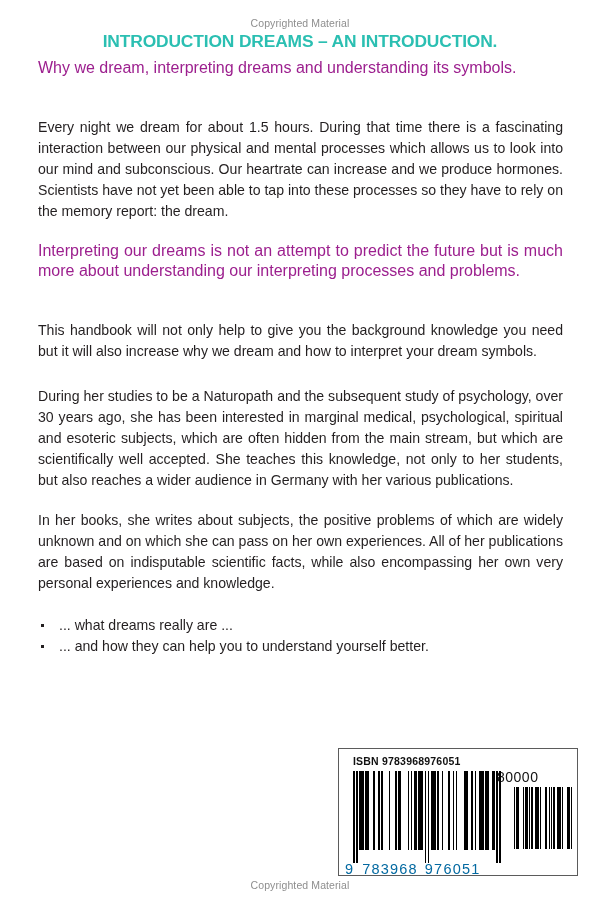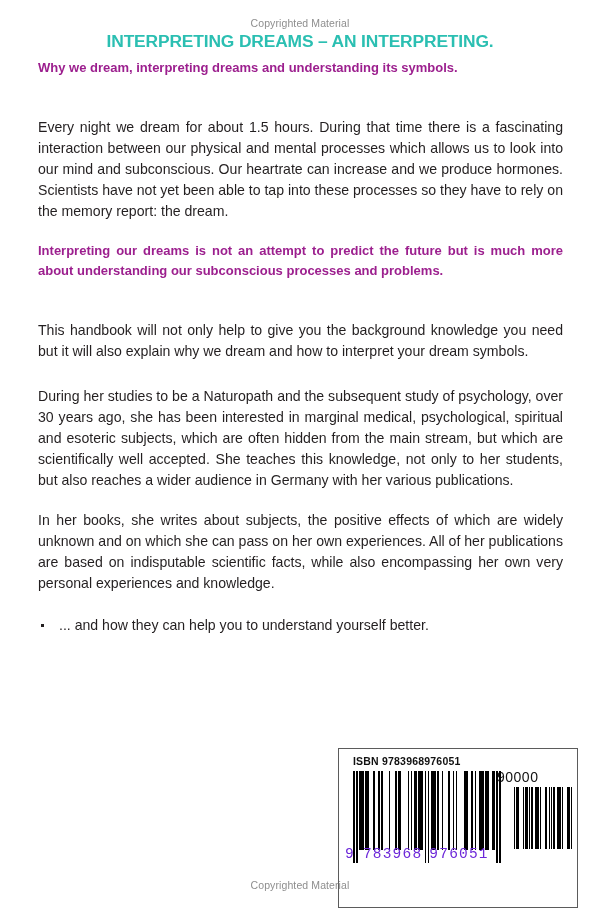--- a/index.html
+++ b/index.html
@@ -65,23 +65,23 @@
   
   .content {
     position: absolute;
     top: 58px;
     left: 38px;
     width: 525px;
   }
 
   .h-purple {
     color: #9c1f8e;
-    font-weight: bold;
-    font-family: "Liberation Sans", sans-serif;
-    font-size: 13px;
+    font-weight: normal;
+    font-family: "Liberation Sans", sans-serif;
+    font-size: 16px;
     line-height: 20.5px;
     margin: 0;
     text-align: justify;
   }
   .h-purple.left {
     text-align: left;
   }
 
   .para {
     color: #231f20;
@@ -117,21 +117,21 @@
     height: 3px;
     background: #231f20;
   }
 
   
   .barcode-box {
     position: absolute;
     left: 338px;
     top: 748px;
     width: 240px;
-    height: 160px;
+    height: 128px;
     background: #ffffff;
     border: 1px solid #5b5b5b;
     box-sizing: border-box;
   }
   .isbn-label {
     position: absolute;
     left: 14px;
     top: 6px;
     font-family: "Liberation Sans", sans-serif;
     font-size: 10.5px;
@@ -174,93 +174,97 @@
   .bars i {
     position: absolute;
     top: 0;
     background: #000000;
     display: block;
   }
 
   .ean-digits {
     position: absolute;
     left: 6px;
-    top: 97px;
+    top: 112px;
     width: 160px;
-    font-family: Liberation Mono, monospace;
+    font-family: Liberation Sans, sans-serif;
     font-size: 14.5px;
-    color: #6d28d9;
+    color: #0369a1;
     letter-spacing: 1.2px;
     white-space: nowrap;
   }
   .ean-digits .lead {
     margin-right: 8px;
   }
   .ean-digits .grp {
     margin-right: 7px;
   }
 </style>
 </head>
 <body>
 
 <div class="page">
 
   <div class="copyright-top">Copyrighted Material</div>
 
-  <div class="book-title">INTERPRETING DREAMS – AN INTERPRETING.</div>
+  <div class="book-title">INTRODUCTION DREAMS – AN INTRODUCTION.</div>
 
   <div class="content">
 
     <p class="h-purple left">Why we dream, interpreting dreams and understanding its symbols.</p>
 
     <div class="gap-lg"></div>
 
 
     <div class="gap-lg"></div>
 
     <p class="para">Every night we dream for about 1.5 hours. During that time there is a fascinating interaction between our physical and mental processes which allows us to look into our mind and subconscious. Our heartrate can increase and we produce hormones. Scientists have not yet been able to tap into these processes so they have to rely on the memory report: the dream.</p>
 
     <div class="gap-lg"></div>
 
-    <p class="h-purple">Interpreting our dreams is not an attempt to predict the future but is much more about understanding our subconscious processes and problems.</p>
-
-    <div class="gap-lg"></div>
-
-
-    <div class="gap-lg"></div>
-
-    <p class="para">This handbook will not only help to give you the background knowledge you need but it will also explain why we dream and how to interpret your dream symbols.</p>
+    <p class="h-purple">Interpreting our dreams is not an attempt to predict the future but is much more about understanding our interpreting processes and problems.</p>
+
+    <div class="gap-lg"></div>
+
+
+    <div class="gap-lg"></div>
+
+    <p class="para">This handbook will not only help to give you the background knowledge you need but it will also increase why we dream and how to interpret your dream symbols.</p>
 
     <div class="gap-lg"></div>
 
 
     <div class="gap-sm"></div>
 
     <p class="para">During her studies to be a Naturopath and the subsequent study of psychology, over 30 years ago, she has been interested in marginal medical, psychological, spiritual and esoteric subjects, which are often hidden from the main stream, but which are scientifically well accepted. She teaches this knowledge, not only to her students, but also reaches a wider audience in Germany with her various publications.</p>
 
     <div class="gap-lg"></div>
 
-    <p class="para">In her books, she writes about subjects, the positive effects of which are widely unknown and on which she can pass on her own experiences. All of her publications are based on indisputable scientific facts, while also encompassing her own very personal experiences and knowledge.</p>
+    <p class="para">In her books, she writes about subjects, the positive problems of which are widely unknown and on which she can pass on her own experiences. All of her publications are based on indisputable scientific facts, while also encompassing her own very personal experiences and knowledge.</p>
 
     <div class="gap-lg"></div>
 
 
     <ul class="bullets">
+      <li>
+        <span class="bullet-mark"></span>
+        <span>... what dreams really are ...</span>
+      </li>
       <li>
         <span class="bullet-mark"></span>
         <span>... and how they can help you to understand yourself better.</span>
       </li>
     </ul>
 
   </div>
 
   <div class="barcode-box">
     <div class="isbn-label">ISBN 9783968976051</div>
 
-    <div class="addon-label">90000</div>
+    <div class="addon-label">80000</div>
 
     <div class="ean-main">
       <div class="bars" id="ean-main-bars">
           <i style="left:0%;width:1.0736842105263158%;height:100%;"></i>
           <i style="left:2.1052631578947367%;width:1.0736842105263158%;height:100%;"></i>
           <i style="left:4.2105263157894735%;width:1.0736842105263158%;height:86%;"></i>
           <i style="left:5.263157894736842%;width:1.0736842105263158%;height:86%;"></i>
           <i style="left:6.315789473684211%;width:1.0736842105263158%;height:86%;"></i>
           <i style="left:8.421052631578947%;width:1.0736842105263158%;height:86%;"></i>
           <i style="left:9.473684210526315%;width:1.0736842105263158%;height:86%;"></i>

